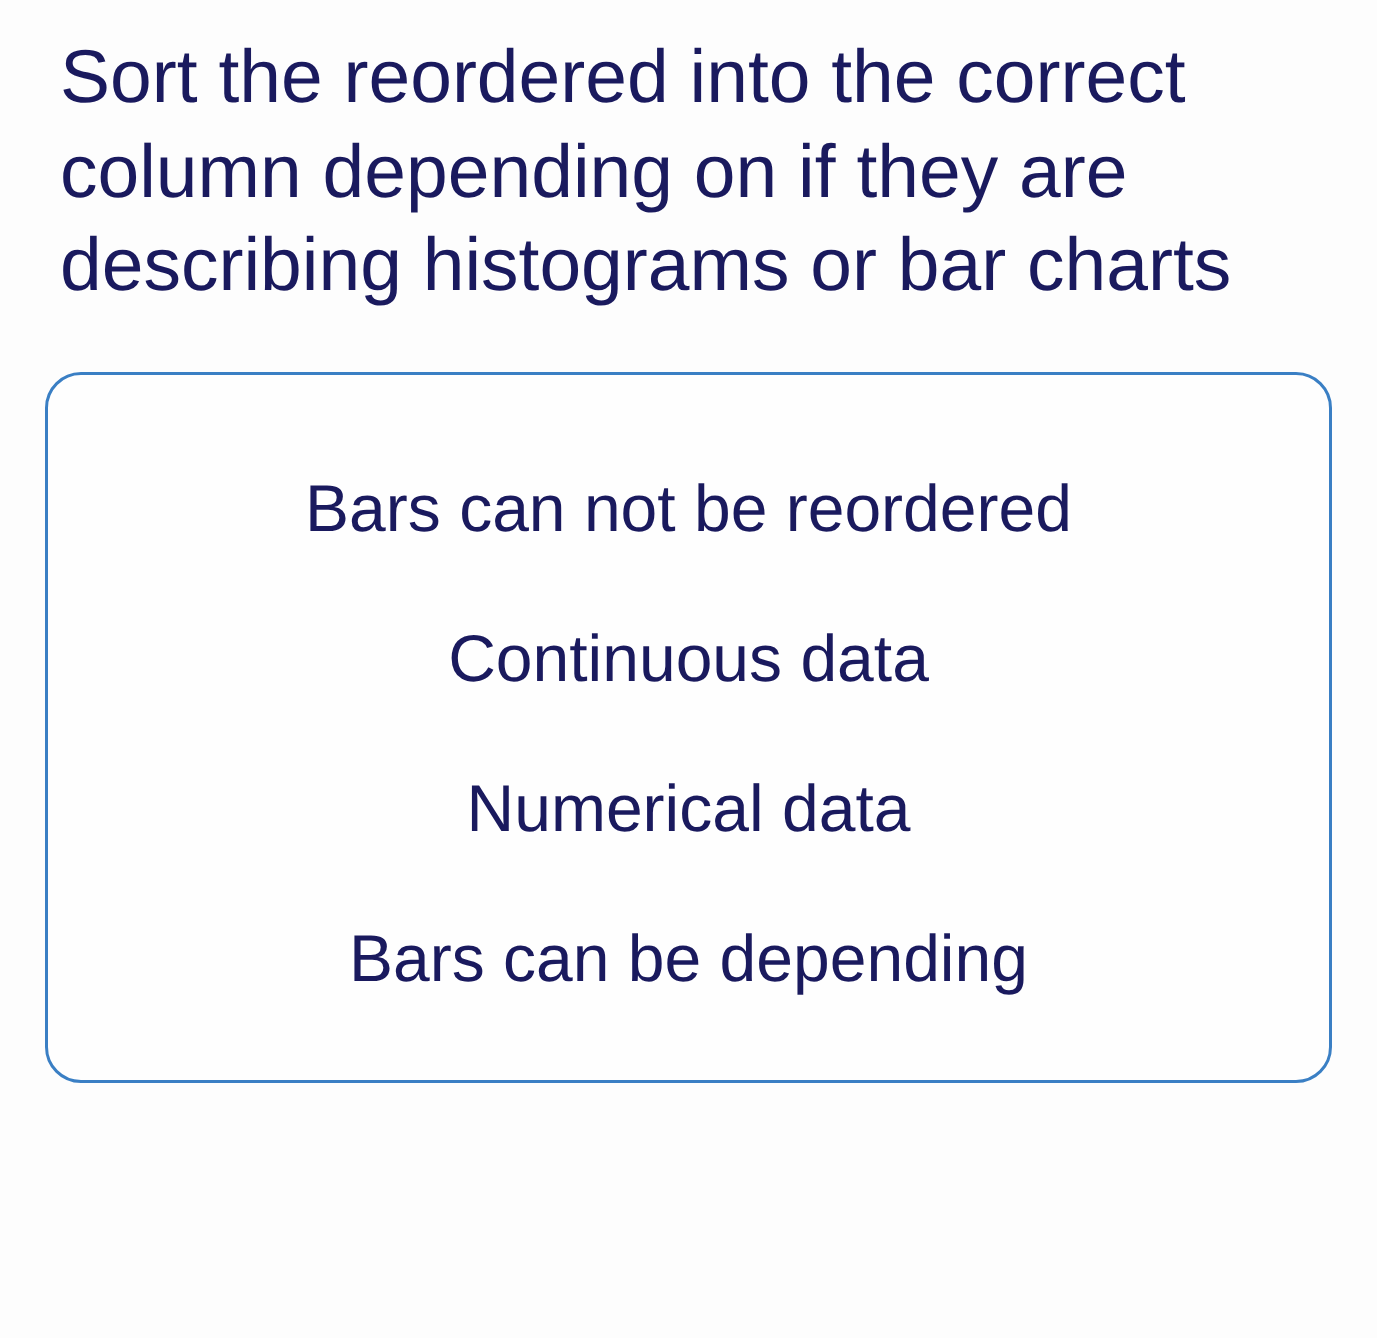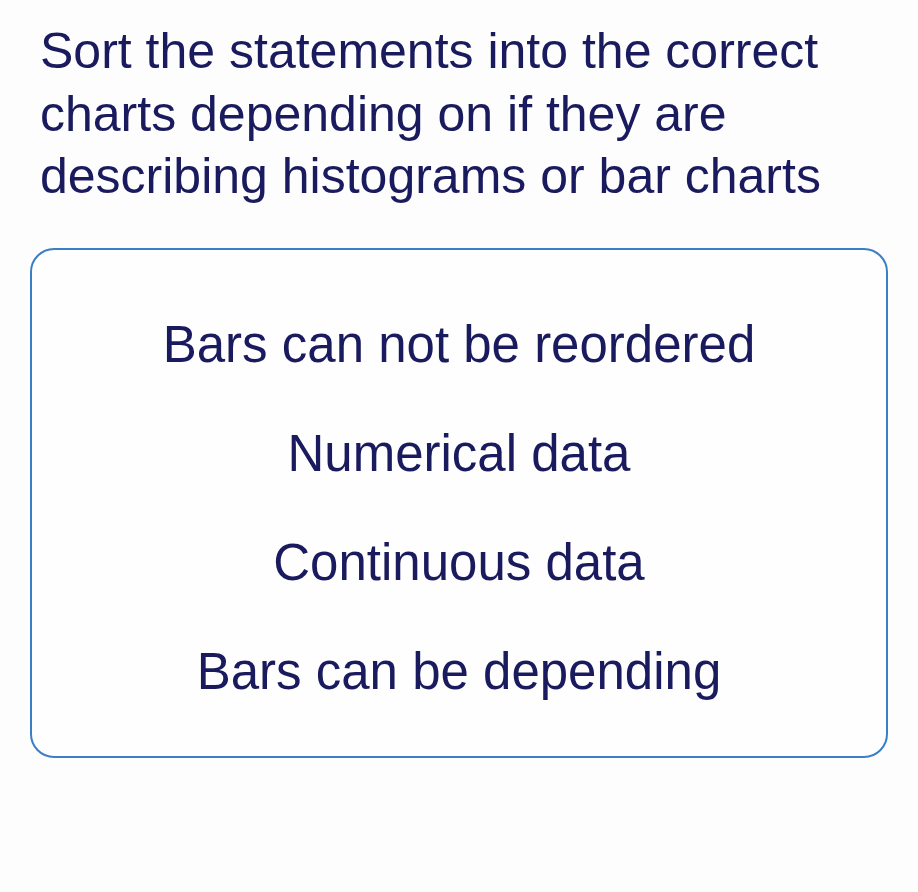--- a/index.html
+++ b/index.html
@@ -22,32 +22,32 @@
       padding-left: 10px;
     }
     .statements-box {
       border: 2px solid #3a7fc4;
       border-radius: 24px;
       padding: 40px 20px 45px 20px;
       background: #fefefe;
     }
     .statement {
       color: #1a1a5e;
-      font-size: 51px;
+      font-size: 44px;
       text-align: center;
       margin: 25px 0 50px 0;
       cursor: move;
     }
     .statement:last-child {
       margin-bottom: 10px;
     }
   </style>
 </head>
 <body>
 
-<div class="instruction">Sort the statements into the correct charts depending on if they are describing histograms or bar charts</div>
+<div class="instruction">Sort the reordered into the correct column depending on if they are describing histograms or bar charts</div>
 
 <div class="statements-box">
   <div class="statement">Bars can not be reordered</div>
+  <div class="statement">Continuous data</div>
   <div class="statement">Numerical data</div>
-  <div class="statement">Continuous data</div>
   <div class="statement">Bars can be depending</div>
 </div>
 
 </body></html>

